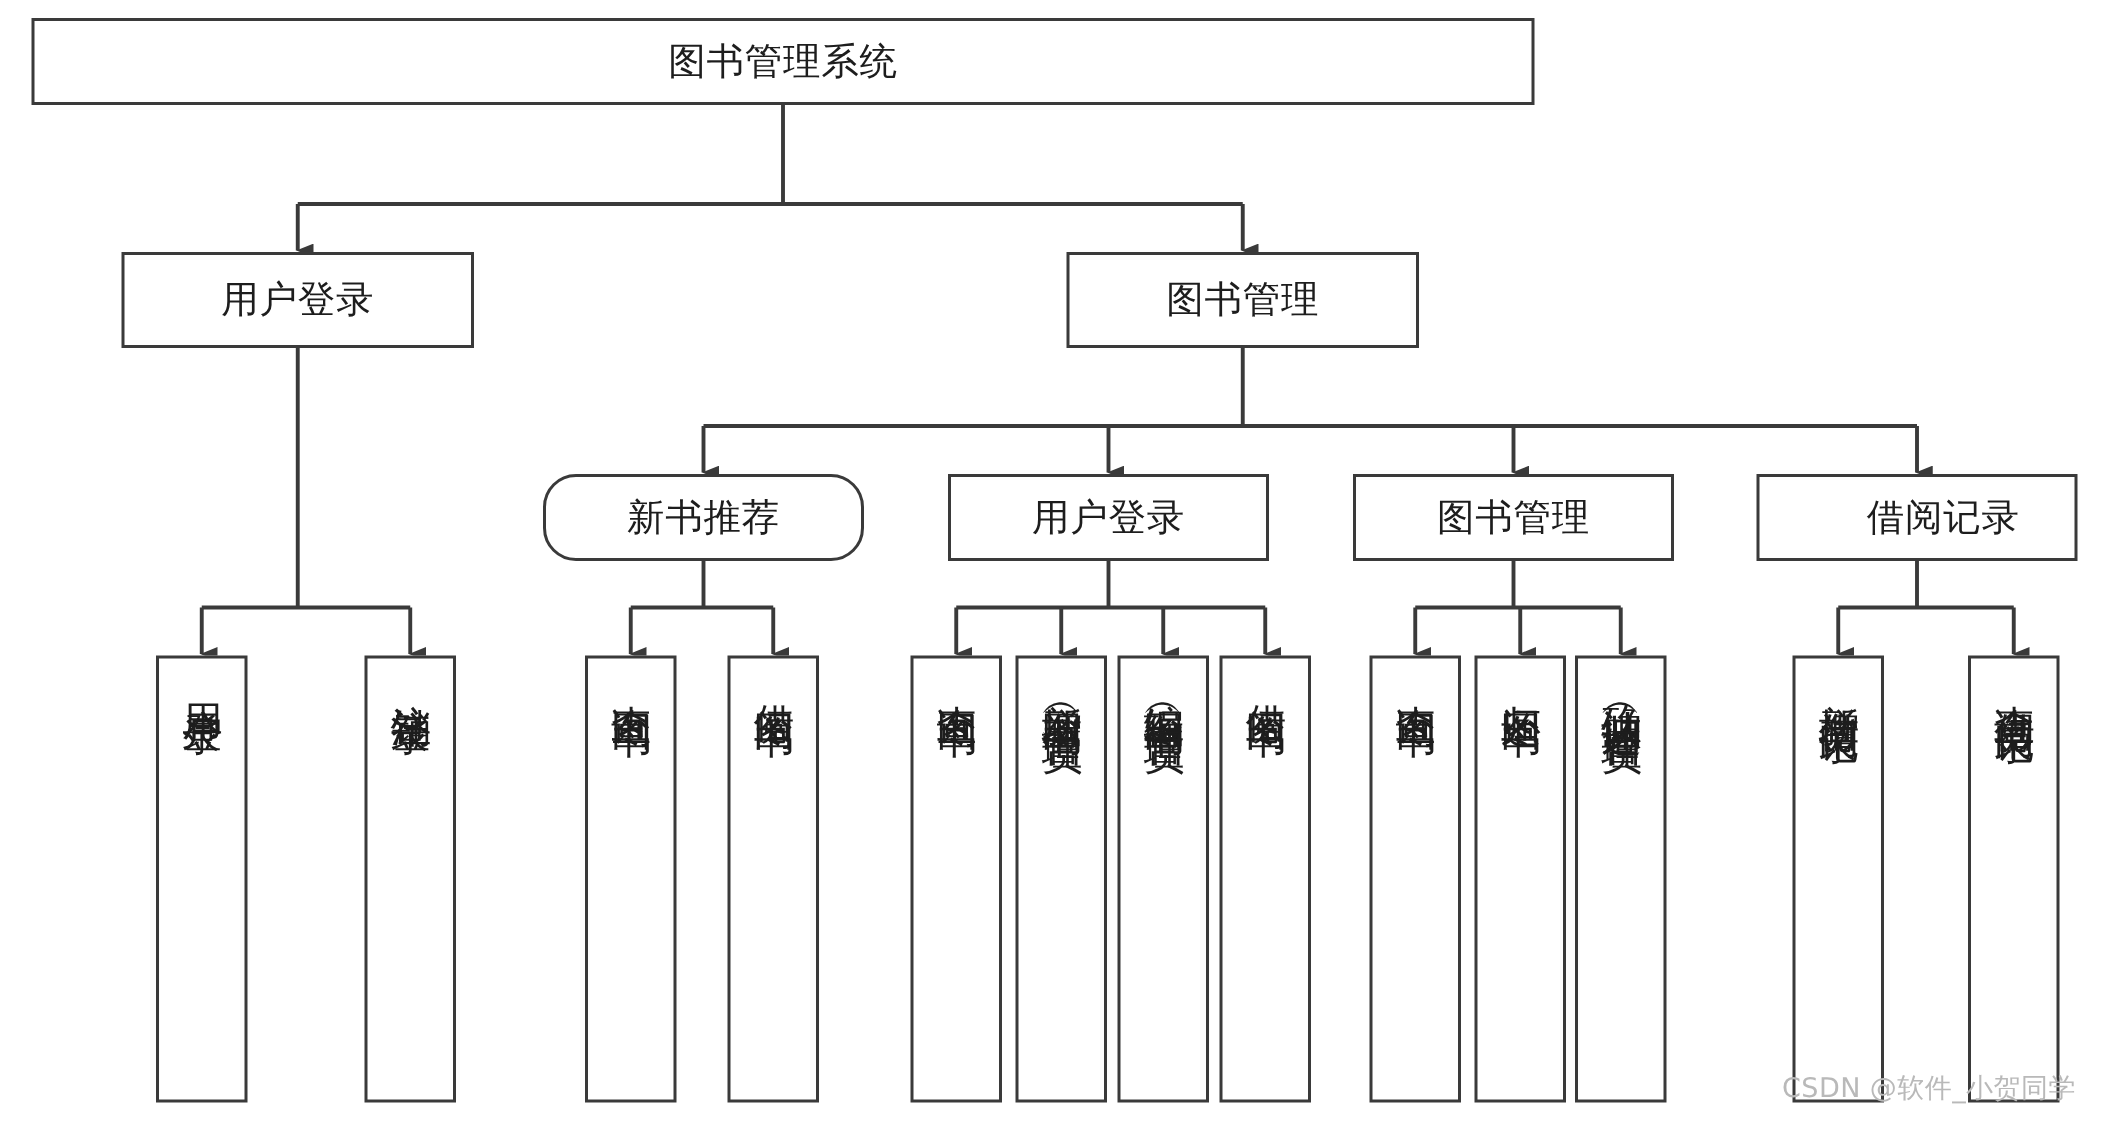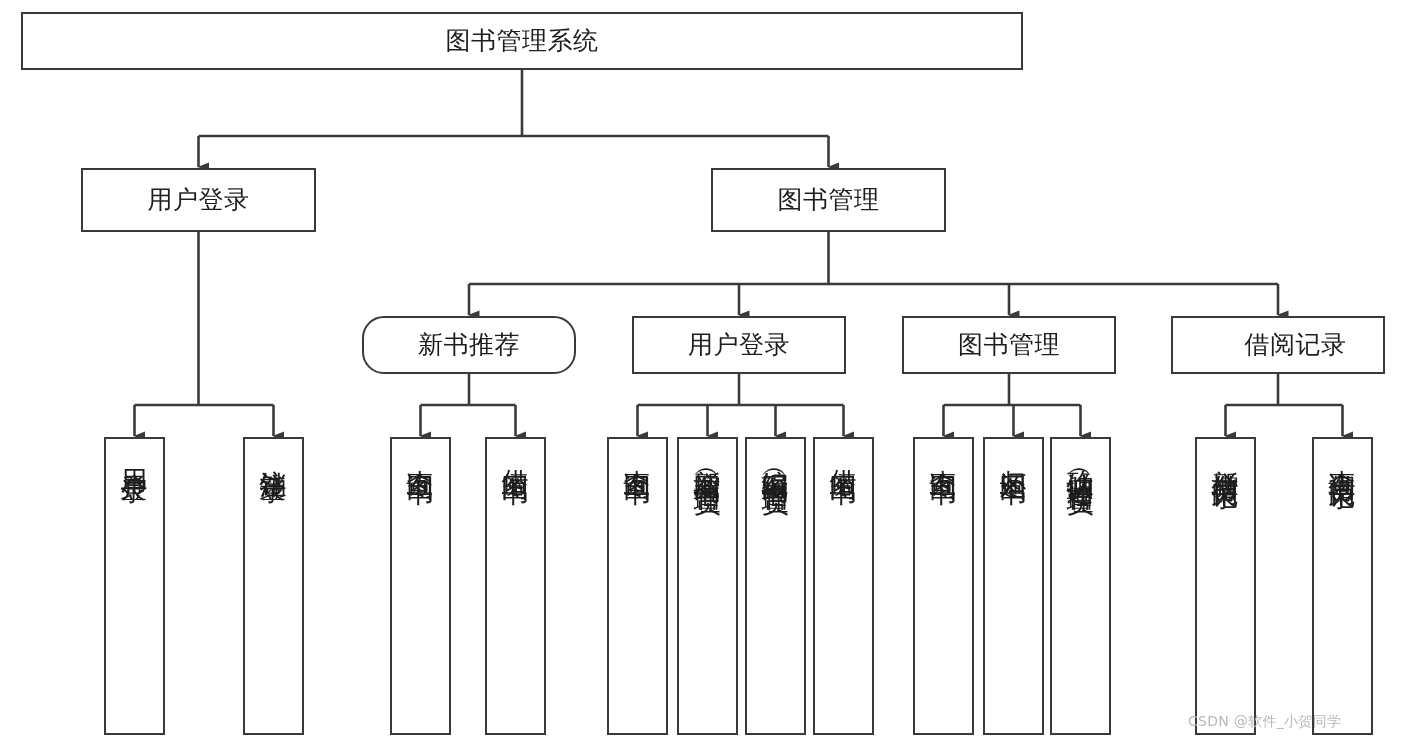--- a/index.html
+++ b/index.html
@@ -65,21 +65,21 @@
     text-orientation: upright;
     font-size: 27px;
     letter-spacing: 3px;
     line-height: 1;
     max-height: 280px;
   }
   .watermark {
     position: absolute;
     left: 1188px;
     top: 713px;
-    font-size: 14px;
+    font-size: 18px;
     color: #b9b9b9;
     white-space: nowrap;
     letter-spacing: 0.3px;
     font-family: "DejaVu Sans", "Liberation Sans", sans-serif;
   }
 </style>
 </head>
 <body>
 
 <div id="diagram-root">

